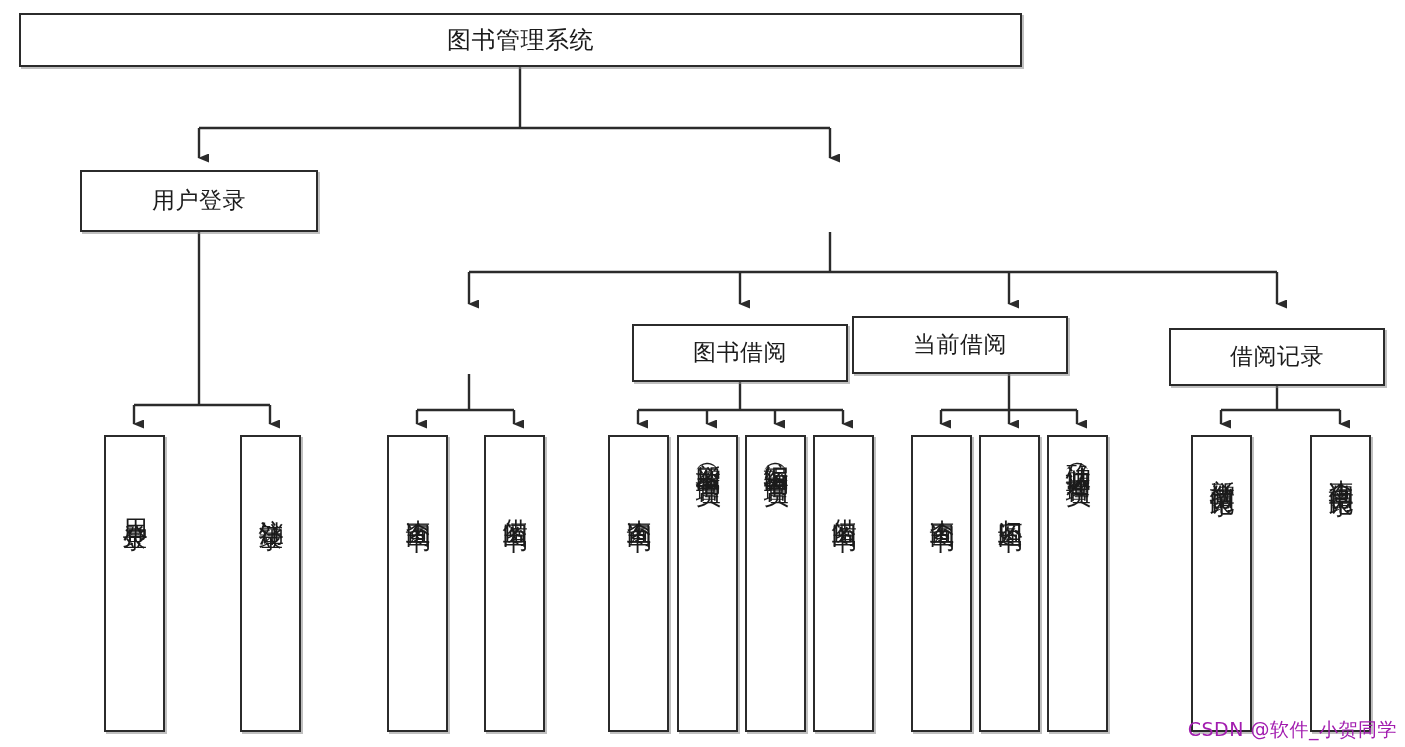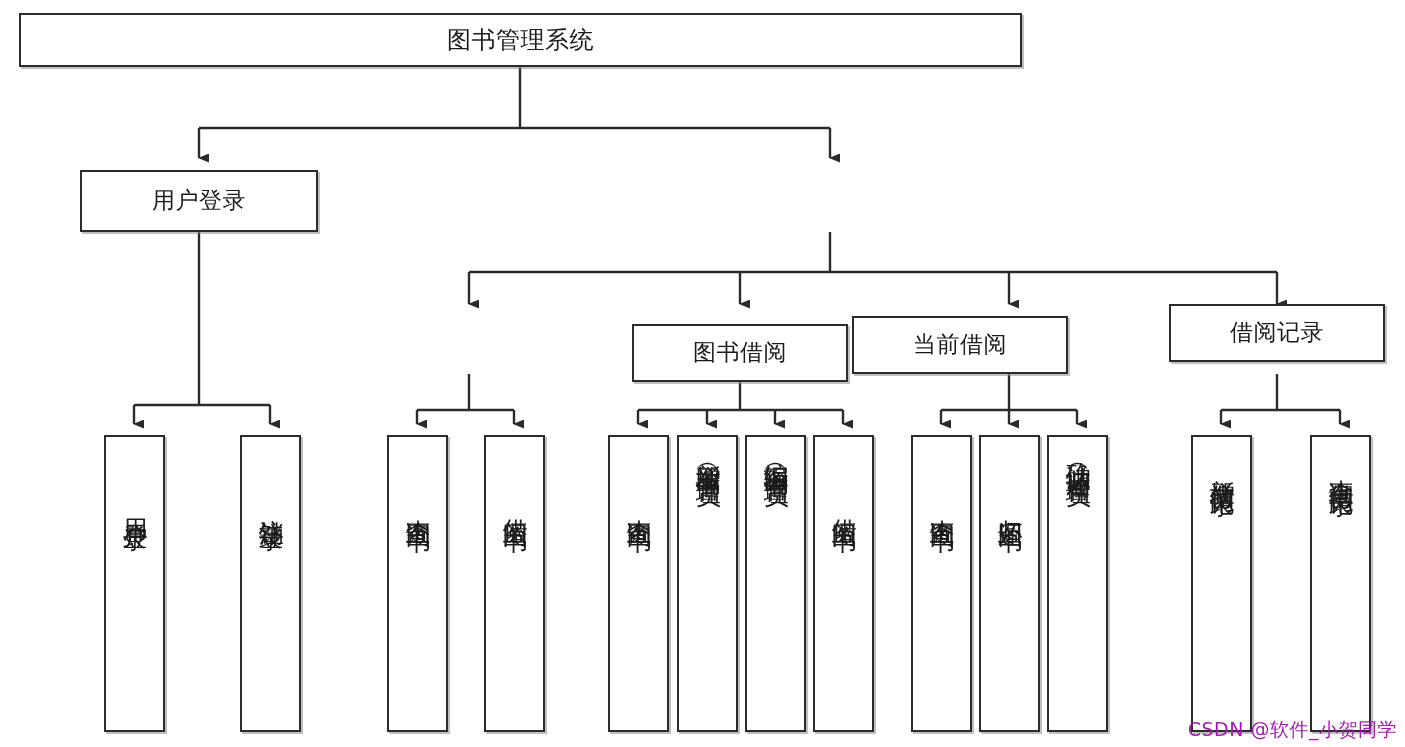--- a/index.html
+++ b/index.html
@@ -144,21 +144,21 @@
 
 
   <div class="node horiz" style="left:632px; top:316px; width:216px; height:58px;margin-top:8px;">
     <span class="node-label">图书借阅</span>
   </div>
 
   <div class="node horiz" style="left:852px; top:316px; width:216px; height:58px;">
     <span class="node-label">当前借阅</span>
   </div>
 
-  <div class="node horiz" style="left:1169px; top:304px; width:216px; height:58px;">
+  <div class="node horiz" style="left:1169px; top:328px; width:216px; height:58px;">
     <span class="node-label">借阅记录</span>
   </div>
 
   <div class="node vert" style="left:104px; top:435px; width:61px; height:297px; padding-top:62px;">
     <span class="node-label">用户登录</span>
   </div>
   <div class="node vert" style="left:240px; top:435px; width:61px; height:297px; padding-top:62px;">
     <span class="node-label">注销登录</span>
   </div>
 

